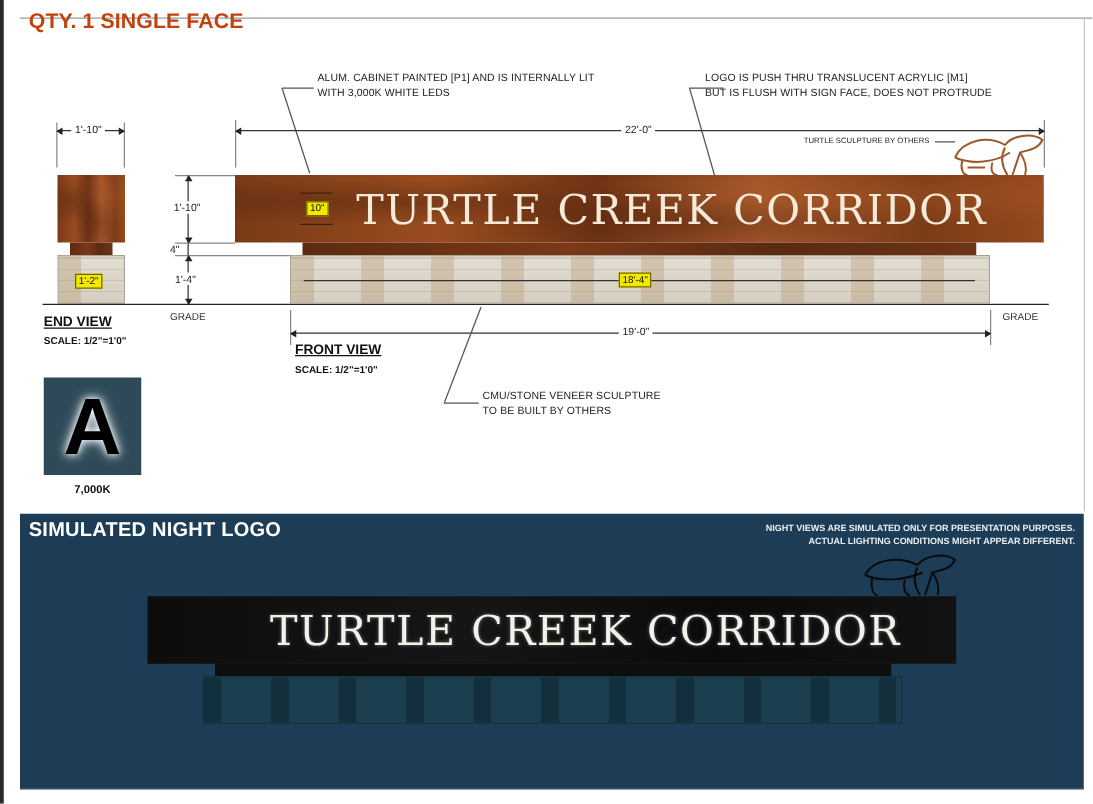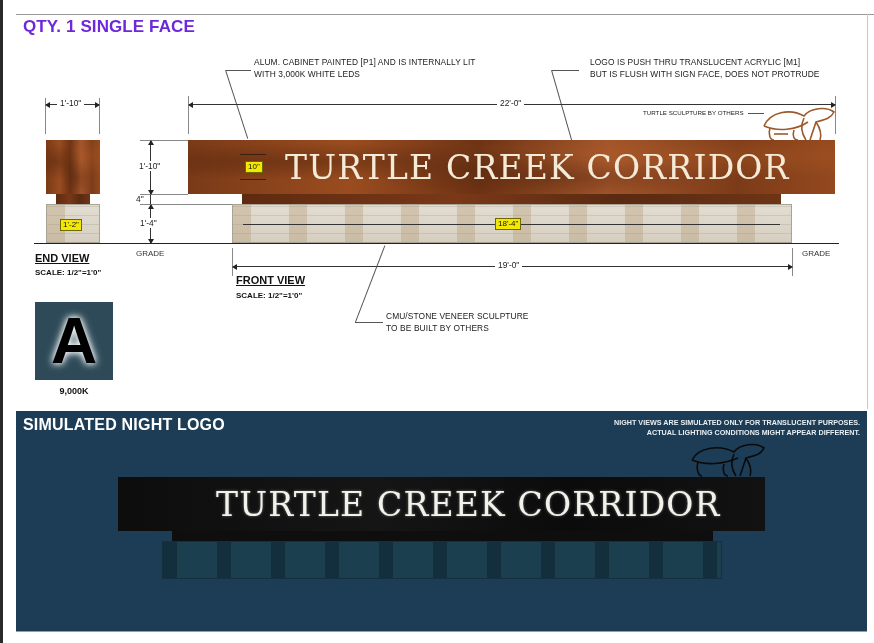--- a/index.html
+++ b/index.html
@@ -6,21 +6,21 @@
   html, body { width: 874px; height: 643px; background: #ffffff; overflow: hidden; }
   body { position: relative; font-family: "Liberation Sans", "DejaVu Sans", sans-serif; color: #1a1a1a; }
 
   .abs { position: absolute; }
 
   
   .left-border { left: 0; top: 0; width: 3px; height: 643px; background: #2a2a2a; }
   .top-rule { left: 16px; top: 14px; width: 858px; height: 1px; background: #9a9a9a; }
   .right-rule { left: 867px; top: 14px; width: 1px; height: 395px; background: #c8c8c8; }
 
-  .title { left: 23px; top: 17px; font-size: 17px; font-weight: bold; color: #6d28d9; letter-spacing: 0.1px; }
+  .title { left: 23px; top: 7px; font-size: 17px; font-weight: bold; color: #c2410c; letter-spacing: 0.1px; }
 
   .note { font-size: 8.4px; color: #222; line-height: 12px; white-space: pre-line; letter-spacing: 0.1px; }
   .dim { font-size: 8.4px; color: #222; background: #fff; padding: 0 3px; white-space: nowrap; }
   .small-label { font-size: 8px; color: #333; }
   .leader { background: #555; height: 1px; transform-origin: 0 0; }
 
   .hline { height: 1px; background: #333; }
   .vline { width: 1px; background: #333; }
   .ext { background: #888; }
 
@@ -79,21 +79,21 @@
 <div class="abs top-rule"></div>
 <div class="abs right-rule"></div>
 
 <div class="abs title">QTY. 1 SINGLE FACE</div>
 
 <div class="abs note" style="left:254px; top:56px;">ALUM. CABINET PAINTED [P1] AND IS INTERNALLY LIT
 WITH 3,000K WHITE LEDS</div>
 <div class="abs leader" style="left:226px; top:70px; width:25px;"></div>
 <div class="abs leader" style="left:226px; top:70px; width:72px; transform: rotate(72deg);"></div>
 
-<div class="abs note" style="left:590px; top:56px;">LOGO IS PUSH THRU TRANSLUCENT ACRYLIC [M1]
+<div class="abs note" style="left:564px; top:56px;">LOGO IS PUSH THRU TRANSLUCENT ACRYLIC [M1]
 BUT IS FLUSH WITH SIGN FACE, DOES NOT PROTRUDE</div>
 <div class="abs leader" style="left:552px; top:70px; width:27px;"></div>
 <div class="abs leader" style="left:552px; top:70px; width:75px; transform: rotate(74deg);"></div>
 
 <div class="abs" style="left:643px; top:109px; font-size:6.2px; color:#222;">TURTLE SCULPTURE BY OTHERS</div>
 <div class="abs leader" style="left:748px; top:113px; width:16px;"></div>
 
 <div class="abs ext" style="left:45px; top:98px; width:1px; height:36px;"></div>
 <div class="abs ext" style="left:99px; top:98px; width:1px; height:36px;"></div>
 <div class="abs hline arrow-l arrow-r" style="left:46px; top:104px; width:53px;"></div>
@@ -158,25 +158,25 @@
 <div class="abs scale-label" style="left:236px; top:291px;">SCALE: 1/2"=1'0"</div>
 
 <div class="abs note" style="left:386px; top:310px;">CMU/STONE VENEER SCULPTURE
 TO BE BUILT BY OTHERS</div>
 <div class="abs leader" style="left:355px; top:322px; width:28px;"></div>
 <div class="abs leader" style="left:355px; top:322px; width:82px; transform: rotate(-69deg);"></div>
 
 <div class="abs badge">
   <span class="badge-letter">A</span>
 </div>
-<div class="abs badge-caption">9,000K</div>
+<div class="abs badge-caption">7,000K</div>
 
 <div class="abs night"></div>
 <div class="abs night-title">SIMULATED NIGHT LOGO</div>
-<div class="abs night-note">NIGHT VIEWS ARE SIMULATED ONLY FOR TRANSLUCENT PURPOSES.
+<div class="abs night-note">NIGHT VIEWS ARE SIMULATED ONLY FOR PRESENTATION PURPOSES.
 ACTUAL LIGHTING CONDITIONS MIGHT APPEAR DIFFERENT.</div>
 
 <svg class="abs" style="left:688px; top:442px;" width="80" height="36" viewBox="0 0 80 36">
   <g fill="none" stroke="#0a0a0a" stroke-width="1.6">
     <path d="M4 18 C10 6, 30 2, 46 10 C52 2, 68 0, 76 6 C72 14, 64 14, 58 16 C56 22, 54 28, 52 34"></path>
     <path d="M4 18 C18 24, 36 22, 50 16"></path>
     <path d="M10 20 C8 26, 10 34, 14 34"></path>
     <path d="M36 22 C34 28, 36 34, 40 34"></path>
     <path d="M46 12 C42 20, 44 28, 48 34"></path>
     <path d="M58 16 C62 22, 64 28, 62 34"></path>

